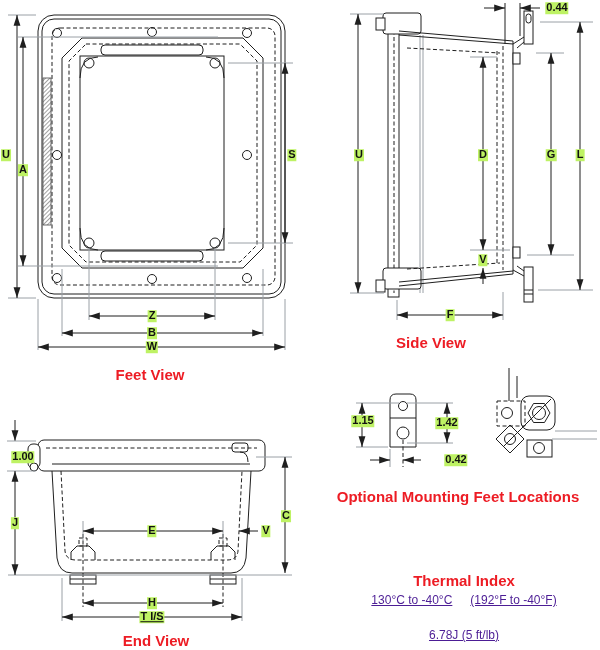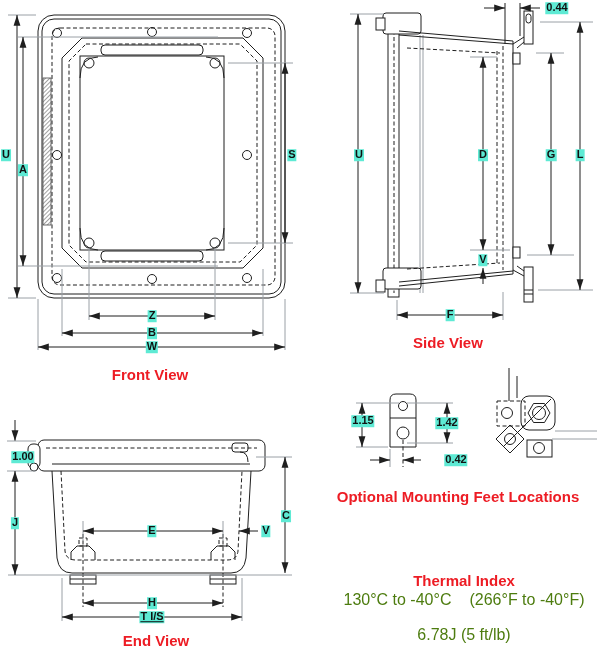--- a/index.html
+++ b/index.html
@@ -5,26 +5,26 @@
   html,body{margin:0;padding:0;background:#fff;}
   #stage{position:relative;width:600px;height:650px;background:#fff;overflow:hidden;
          font-family:"Liberation Sans", sans-serif;}
   #art{position:absolute;left:0;top:0;z-index:1;}
   .ln{stroke:#1f1f1f;stroke-width:1;fill:none;}
   .lnf{stroke:#1f1f1f;stroke-width:1;fill:#fff;}
   .dash{stroke:#1f1f1f;stroke-width:1;fill:none;stroke-dasharray:4 2.5;}
   .gray{stroke:#9aa0a6;stroke-width:1;fill:none;}
   .dim{stroke:#1f1f1f;stroke-width:1;fill:none;}
   .lbl{position:absolute;z-index:2;transform:translate(-50%,-50%);
-       font-size:11px;font-weight:bold;color:#111;background:#5eead4;
+       font-size:11px;font-weight:bold;color:#111;background:#bef264;
        line-height:1.05;padding:0 1px;white-space:nowrap;}
   .title{position:absolute;z-index:2;transform:translate(-50%,-50%);
          font-size:15px;font-weight:bold;white-space:nowrap;}
   .sub{position:absolute;z-index:2;transform:translate(-50%,-50%);
-       font-size:16px;color:#4d7c0f;white-space:nowrap;}
+       font-size:12px;color:#4c1d95;white-space:nowrap;text-decoration:underline;}
   .pair{display:flex;gap:18px;}
 </style>
 </head>
 <body>
 
 <div id="stage">
 
 <svg id="art" width="600" height="650" viewBox="0 0 600 650">
   <defs>
     <marker id="ma" viewBox="0 0 12 10" refX="12" refY="5" markerWidth="12" markerHeight="9" markerUnits="userSpaceOnUse" orient="auto-start-reverse">
@@ -249,25 +249,25 @@
 <span class="lbl" style="left:152px;top:531px;">E</span>
 <span class="lbl" style="left:286px;top:516px;">C</span>
 <span class="lbl" style="left:266px;top:531px;">V</span>
 <span class="lbl" style="left:152px;top:603px;">H</span>
 <span class="lbl" style="left:152px;top:617px;text-decoration:underline;">T I/S</span>
 
 <span class="lbl" style="left:363px;top:421px;">1.15</span>
 <span class="lbl" style="left:447px;top:423px;text-align:right;">1.42</span>
 <span class="lbl" style="left:456px;top:460px;">0.42</span>
 
-<span class="title" style="left: 150px; top: 374px; color: rgb(237, 28, 36);">Front View</span>
-<span class="title" style="left: 448px; top: 342px; color: rgb(237, 28, 36);">Side View</span>
+<span class="title" style="left: 150px; top: 374px; color: rgb(237, 28, 36);">Feet View</span>
+<span class="title" style="left: 431px; top: 342px; color: rgb(237, 28, 36);">Side View</span>
 <span class="title" style="left: 156px; top: 640px; color: rgb(237, 28, 36);">End View</span>
 <span class="title" style="left: 464px; top: 580px; color: rgb(237, 28, 36);">Thermal Index</span>
 
 <span class="title" style="left: 458px; top: 496px; color: rgb(237, 28, 36);">Optional Mounting Feet Locations</span>
 <span class="sub pair" style="left:464px;top:600px;">
   <span>130°C to -40°C</span>
-  <span>(266°F to -40°F)</span>
+  <span>(192°F to -40°F)</span>
 </span>
 <span class="sub" style="left:464px;top:635px;">6.78J (5 ft/lb)</span>
 
 </div>
 
 </body></html>

